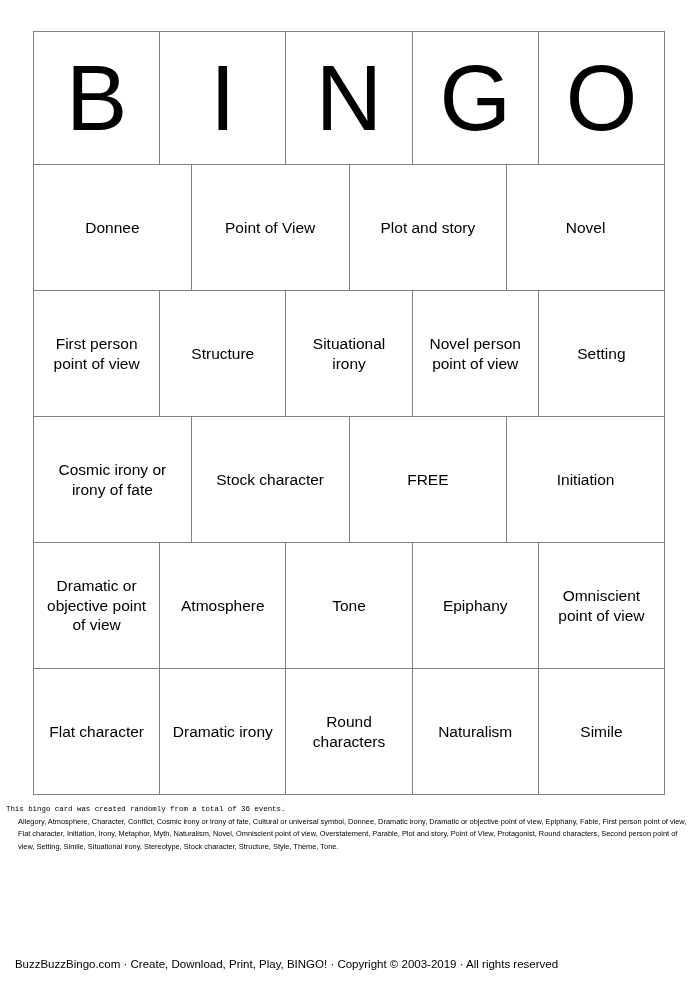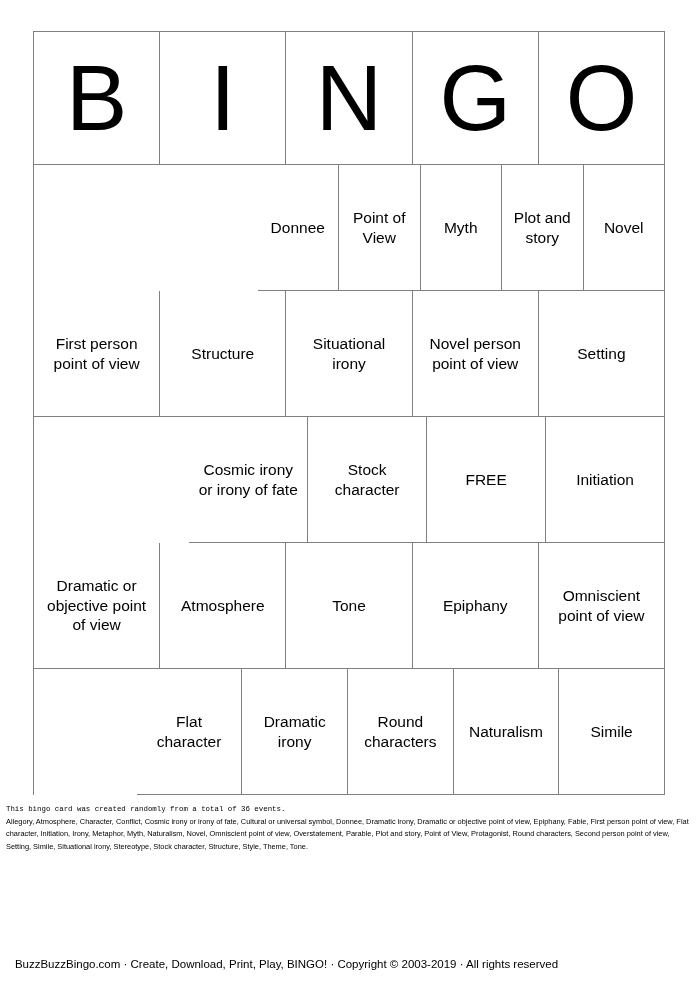--- a/index.html
+++ b/index.html
@@ -45,21 +45,20 @@
     line-height: 1;
     letter-spacing: 0;
     color: #000;
     overflow: hidden;
   }
 
   .grid-body {
     flex: 1 1 auto;
     display: flex;
     flex-direction: column;
-    align-items: flex-end;
   }
   .grid-row {
     flex: 1 1 0;
     display: flex;
     min-height: 0;
   }
   .cell {
     flex: 1 1 0;
     border-right: 1px solid #808080;
     border-bottom: 1px solid #808080;
@@ -80,21 +79,21 @@
     position: absolute;
     left: 6px;
     top: 803px;
     width: 687px;
     font-size: 7.4px;
     line-height: 1.72;
     color: #000;
     text-align: left;
   }
   .wordlist-intro { display: block; font-family: Liberation Mono, monospace; }
-  .wordlist-events { display: block; }
+  .wordlist-events { display: block; margin-left: 12px; }
 
   
   .footer {
     position: absolute;
     left: 0;
     top: 958px;
     width: 573px;
     text-align: center;
     font-size: 11.5px;
     color: #000;
@@ -111,21 +110,20 @@
     <div class="header-cell">N</div>
     <div class="header-cell">G</div>
     <div class="header-cell">O</div>
   </div>
 
   <div class="grid-body">
 
     <div class="grid-row">
       <div class="cell">Donnee</div>
       <div class="cell">Point of View</div>
-      <div class="cell">Myth</div>
       <div class="cell">Plot and story</div>
       <div class="cell">Novel</div>
     </div>
 
     <div class="grid-row">
       <div class="cell">First person point of view</div>
       <div class="cell">Structure</div>
       <div class="cell">Situational irony</div>
       <div class="cell">Novel person point of view</div>
       <div class="cell">Setting</div>

